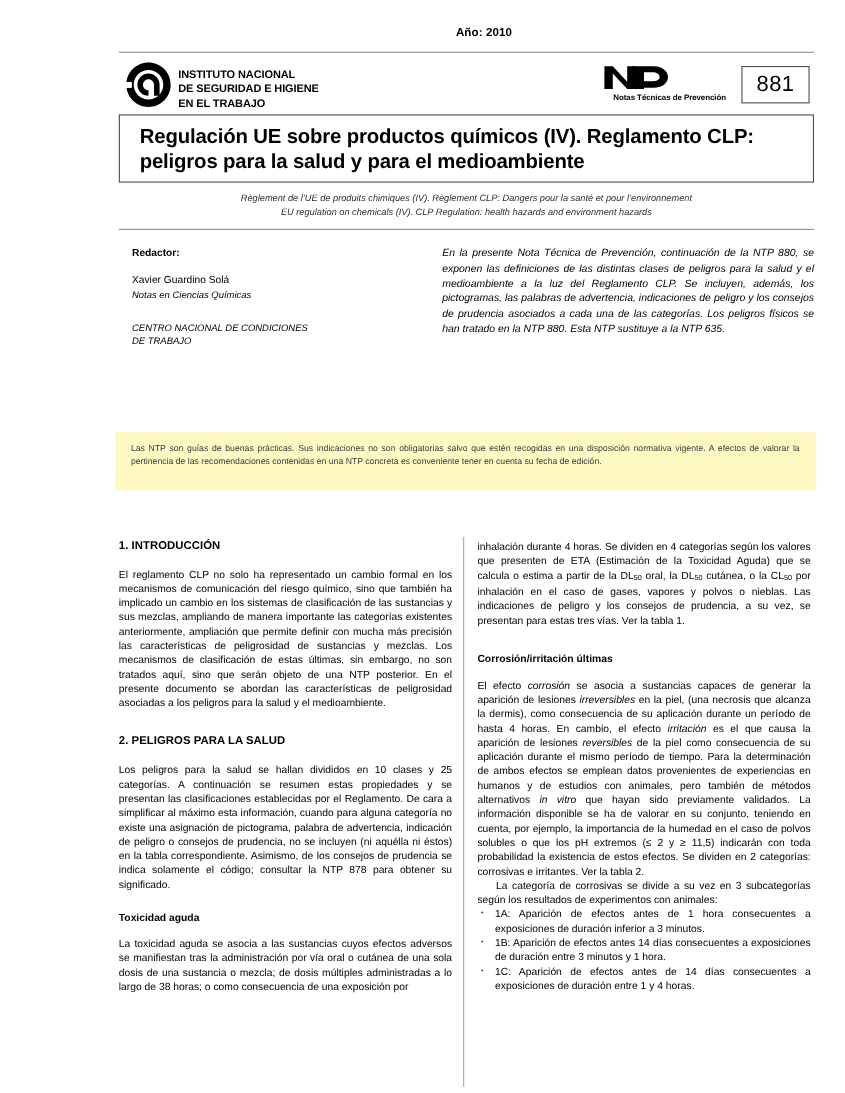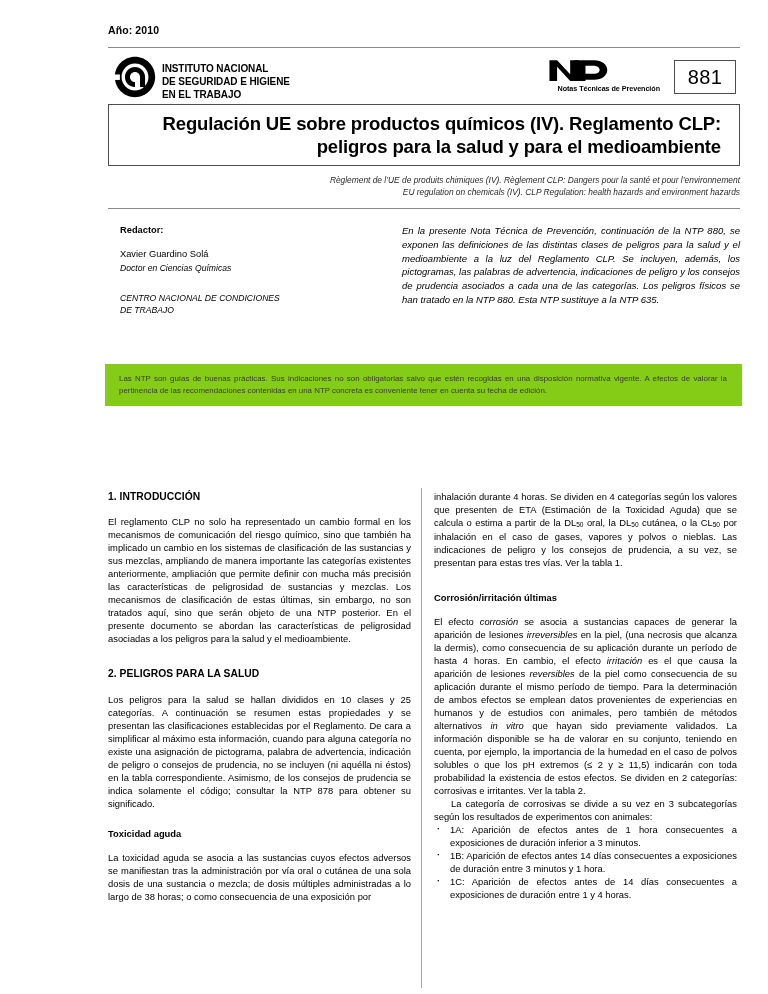--- a/index.html
+++ b/index.html
@@ -19,24 +19,24 @@
   .page {
     position: absolute;
     left: 0; top: 0;
     width: 768px;
     height: 994px;
   }
 
   
   .year-line {
     position: absolute;
-    left: 108px;
+    left: 124px;
     top: 24px;
     width: 632px;
-    text-align: left;
+    text-align: center;
     font-size: 10.5px;
     font-weight: bold;
     letter-spacing: 0.1px;
   }
   .rule-top {
     position: absolute;
     left: 108px;
     top: 47px;
     width: 632px;
     height: 1px;
@@ -113,32 +113,32 @@
     height: 62px;
     border: 1px solid #4d4d4d;
     box-sizing: border-box;
     display: flex;
     align-items: center;
     justify-content: center;
   }
   .title-text {
     font-size: 18.5px;
     font-weight: bold;
-    text-align: right;
+    text-align: left;
     line-height: 1.26;
     letter-spacing: -0.15px;
     padding: 0 18px;
   }
 
   .subtitle {
     position: absolute;
     left: 108px;
     top: 174px;
     width: 632px;
-    text-align: right;
+    text-align: center;
     font-size: 8.4px;
     font-style: italic;
     line-height: 1.45;
     color: #2b2b2b;
   }
 
   .rule-mid {
     position: absolute;
     left: 108px;
     top: 208px;
@@ -183,24 +183,24 @@
     font-size: 9.5px;
     font-style: italic;
     line-height: 1.45;
     text-align: justify;
   }
 
   
   .note-box {
     position: absolute;
     left: 105px;
-    top: 364px;
+    top: 393px;
     width: 637px;
-    height: 42px;
-    background: #84cc16;
+    height: 53px;
+    background: #fef9c3;
   }
   .note-text {
     position: absolute;
     left: 14px;
     top: 9px;
     width: 608px;
     font-size: 7.9px;
     line-height: 1.58;
     color: #3a3a3a;
     text-align: justify;
@@ -310,21 +310,21 @@
   <div class="subtitle">
     <div>Règlement de l’UE de produits chimiques (IV). Règlement CLP: Dangers pour la santé et pour l’environnement</div>
     <div>EU regulation on chemicals (IV). CLP Regulation: health hazards and environment hazards</div>
   </div>
 
   <div class="rule-mid"></div>
 
   <div class="author-col">
     <div class="author-label">Redactor:</div>
     <div class="author-name">Xavier Guardino Solá</div>
-    <div class="author-degree">Doctor en Ciencias Químicas</div>
+    <div class="author-degree">Notas en Ciencias Químicas</div>
     <div class="author-center">CENTRO NACIONAL DE CONDICIONES
 DE TRABAJO</div>
   </div>
 
   <div class="abstract">En la presente Nota Técnica de Prevención, continuación de la NTP 880, se exponen las definiciones de las distintas clases de peligros para la salud y el medioambiente a la luz del Reglamento CLP. Se incluyen, además, los pictogramas, las palabras de advertencia, indicaciones de peligro y los consejos de prudencia asociados a cada una de las categorías. Los peligros físicos se han tratado en la NTP 880. Esta NTP sustituye a la NTP 635.</div>
 
   <div class="note-box">
     <div class="note-text">Las NTP son guías de buenas prácticas. Sus indicaciones no son obligatorias salvo que estén recogidas en una disposición normativa vigente. A efectos de valorar la pertinencia de las recomendaciones contenidas en una NTP concreta es conveniente tener en cuenta su fecha de edición.</div>
   </div>
 

